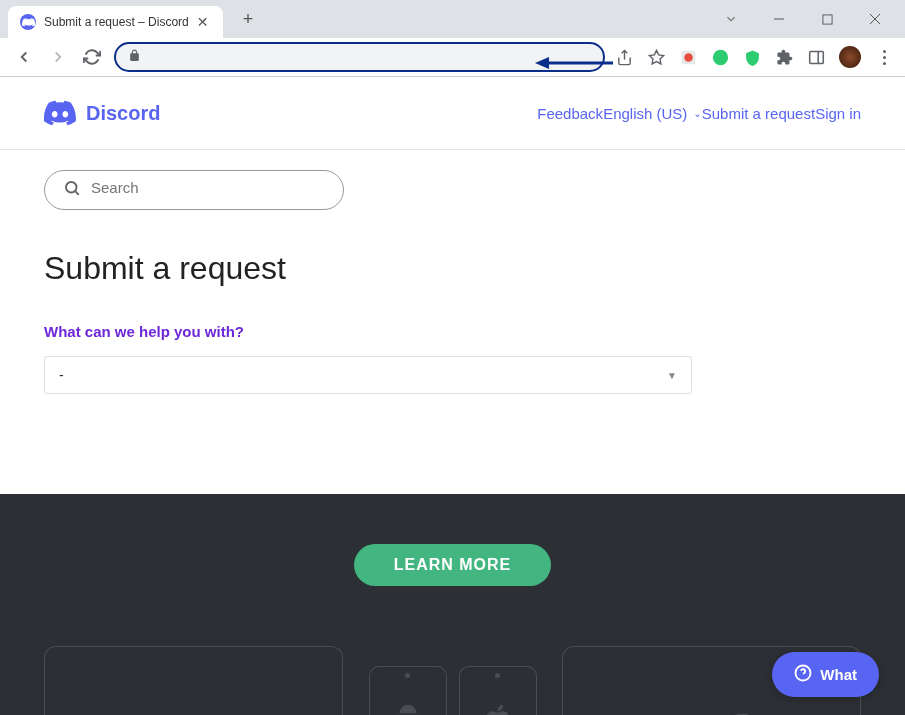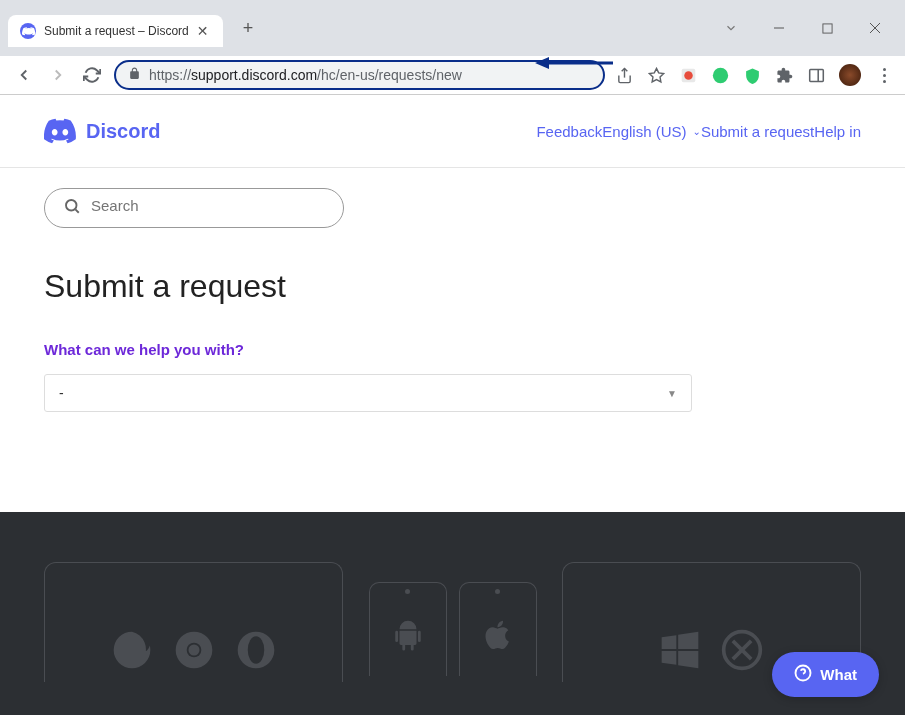--- a/index.html
+++ b/index.html
@@ -1,20 +1,20 @@
 <!DOCTYPE html>
 <html><head>
   <meta charset="utf-8">
   <style>
     * { margin: 0; padding: 0; box-sizing: border-box; font-family: -apple-system, BlinkMacSystemFont, "Segoe UI", Arial, sans-serif; }
     body { width: 905px; height: 715px; background: #fff; overflow: hidden; position: relative; }
     
     
     .browser-chrome { background: #dee1e6; border-bottom: 1px solid #ccc; }
-    .title-bar { display: flex; align-items: center; height: 56px; padding: 0 8px; }
+    .title-bar { display: flex; align-items: center; height: 38px; padding: 0 8px; }
     .tab { display: flex; align-items: center; background: #fff; border-radius: 8px 8px 0 0; padding: 6px 12px; margin-top: 6px; max-width: 220px; height: 32px; }
     .tab-favicon { width: 16px; height: 16px; margin-right: 8px; display: flex; align-items: center; justify-content: center; }
     .tab-title { font-size: 12px; color: #333; white-space: nowrap; overflow: hidden; text-overflow: ellipsis; flex: 1; }
     .tab-close { width: 16px; height: 16px; display: flex; align-items: center; justify-content: center; margin-left: 6px; cursor: pointer; color: #555; font-size: 14px; }
     .new-tab { margin-left: 12px; color: #555; font-size: 18px; cursor: pointer; padding: 4px 8px; }
     .window-controls { margin-left: auto; display: flex; gap: 20px; color: #555; padding-right: 8px; }
     .win-ctrl { width: 28px; height: 28px; display: flex; align-items: center; justify-content: center; cursor: pointer; }
     
     .toolbar { display: flex; align-items: center; height: 38px; padding: 0 12px; background: #fff; gap: 10px; }
     .nav-btn { width: 24px; height: 24px; display: flex; align-items: center; justify-content: center; color: #5f6368; cursor: pointer; }
@@ -126,23 +126,20 @@
     <div class="nav-btn">
         <svg width="18" height="18" viewBox="0 0 24 24" fill="none" stroke="currentColor" stroke-width="2.5">
           <path d="M23 4v6h-6M1 20v-6h6"></path>
           <path d="M3.51 9a9 9 0 0 1 14.85-3.36L23 10M1 14l4.64 4.36A9 9 0 0 0 20.49 15"></path>
         </svg>
       </div>
     <div class="url-bar">
       <span class="url-lock"><svg width="13" height="13" viewBox="0 0 24 24" fill="currentColor">
             <path d="M18 8h-1V6c0-2.76-2.24-5-5-5S7 3.24 7 6v2H6c-1.1 0-2 .9-2 2v10c0 1.1.9 2 2 2h12c1.1 0 2-.9 2-2V10c0-1.1-.9-2-2-2zM9 6c0-1.66 1.34-3 3-3s3 1.34 3 3v2H9V6z"></path>
           </svg></span>
-      <span class="url-text">
-        <span class="url-light">https://</span><span class="url-dark">support.discord.com</span><span class="url-light">/hc/en-us/requests/new</span>
-      </span>
     </div>
     <div class="toolbar-icons">
       <div class="tb-icon">
           <svg width="17" height="17" viewBox="0 0 24 24" fill="none" stroke="currentColor" stroke-width="2">
             <path d="M4 12v8a2 2 0 0 0 2 2h12a2 2 0 0 0 2-2v-8"></path>
             <polyline points="16 6 12 2 8 6"></polyline>
             <line x1="12" y1="2" x2="12" y2="15"></line>
           </svg>
         </div>
       <div class="tb-icon">
@@ -204,21 +201,21 @@
       </span>
       <span class="logo-text">Discord</span>
     </div>
     <nav class="nav">
       <a class="nav-link">Feedback</a>
       <a class="nav-link lang-select">
         <span>English (US)</span>
         <span class="chevron">⌄</span>
       </a>
       <a class="nav-link">Submit a request</a>
-      <a class="nav-link">Help in</a>
+      <a class="nav-link">Sign in</a>
     </nav>
   </div>
 
   <div class="content">
     <div class="top-row">
       <div class="search-box">
         <span class="search-icon">
           <svg width="18" height="18" viewBox="0 0 24 24" fill="none" stroke="currentColor" stroke-width="2.5">
               <circle cx="11" cy="11" r="7"></circle>
               <line x1="21" y1="21" x2="16.5" y2="16.5"></line>
@@ -230,20 +227,21 @@
 
     <h1 class="page-title">Submit a request</h1>
     <div class="form-label">What can we help you with?</div>
     <div class="dropdown">
       <span class="dropdown-value">-</span>
       <span class="dropdown-arrow">▼</span>
     </div>
   </div>
 
   <div class="footer-section">
+    <button class="learn-more">LEARN MORE</button>
     <div class="platforms">
       <div class="platform-box">
         <span class="plat-icon"><svg width="44" height="44" viewBox="0 0 24 24" fill="currentColor">
               <path d="M12 2a10 10 0 1 0 10 10c0-.9-.1-1.7-.3-2.5-.3 1.4-1.2 2.6-2.4 3.3.4-1.2.3-2.5-.3-3.6-.5 1-1.4 1.8-2.5 2.1.6-1.5.3-3.2-.8-4.4.1 1.2-.4 2.4-1.3 3.2-.1-1.5-1-2.8-2.3-3.5.5 1 .6 2.2.2 3.2-.6-.9-1.6-1.5-2.7-1.6.9.8 1.3 2 1.1 3.2-.9-.6-2-.7-3-.3 1 .4 1.8 1.3 2 2.4-1-.1-2 .3-2.6 1.1 1 0 2 .5 2.5 1.4-.8.3-1.5 1-1.7 1.9.9-.4 1.9-.3 2.7.3a6 6 0 0 0 7.5-1.2A10 10 0 0 0 12 2z"></path>
             </svg></span>
         <span class="plat-icon"><svg width="44" height="44" viewBox="0 0 24 24" fill="currentColor">
               <circle cx="12" cy="12" r="10"></circle>
               <circle cx="12" cy="12" r="4" fill="#2c2f33"></circle>
               <circle cx="12" cy="12" r="3" fill="currentColor"></circle>
             </svg></span>

